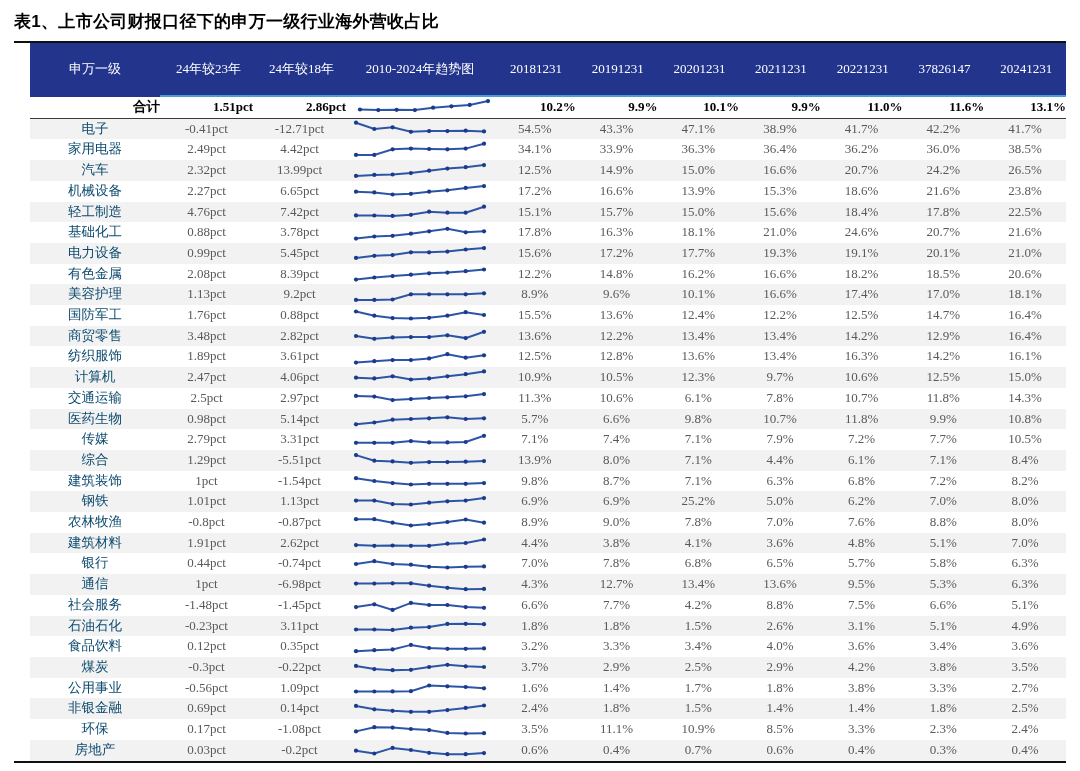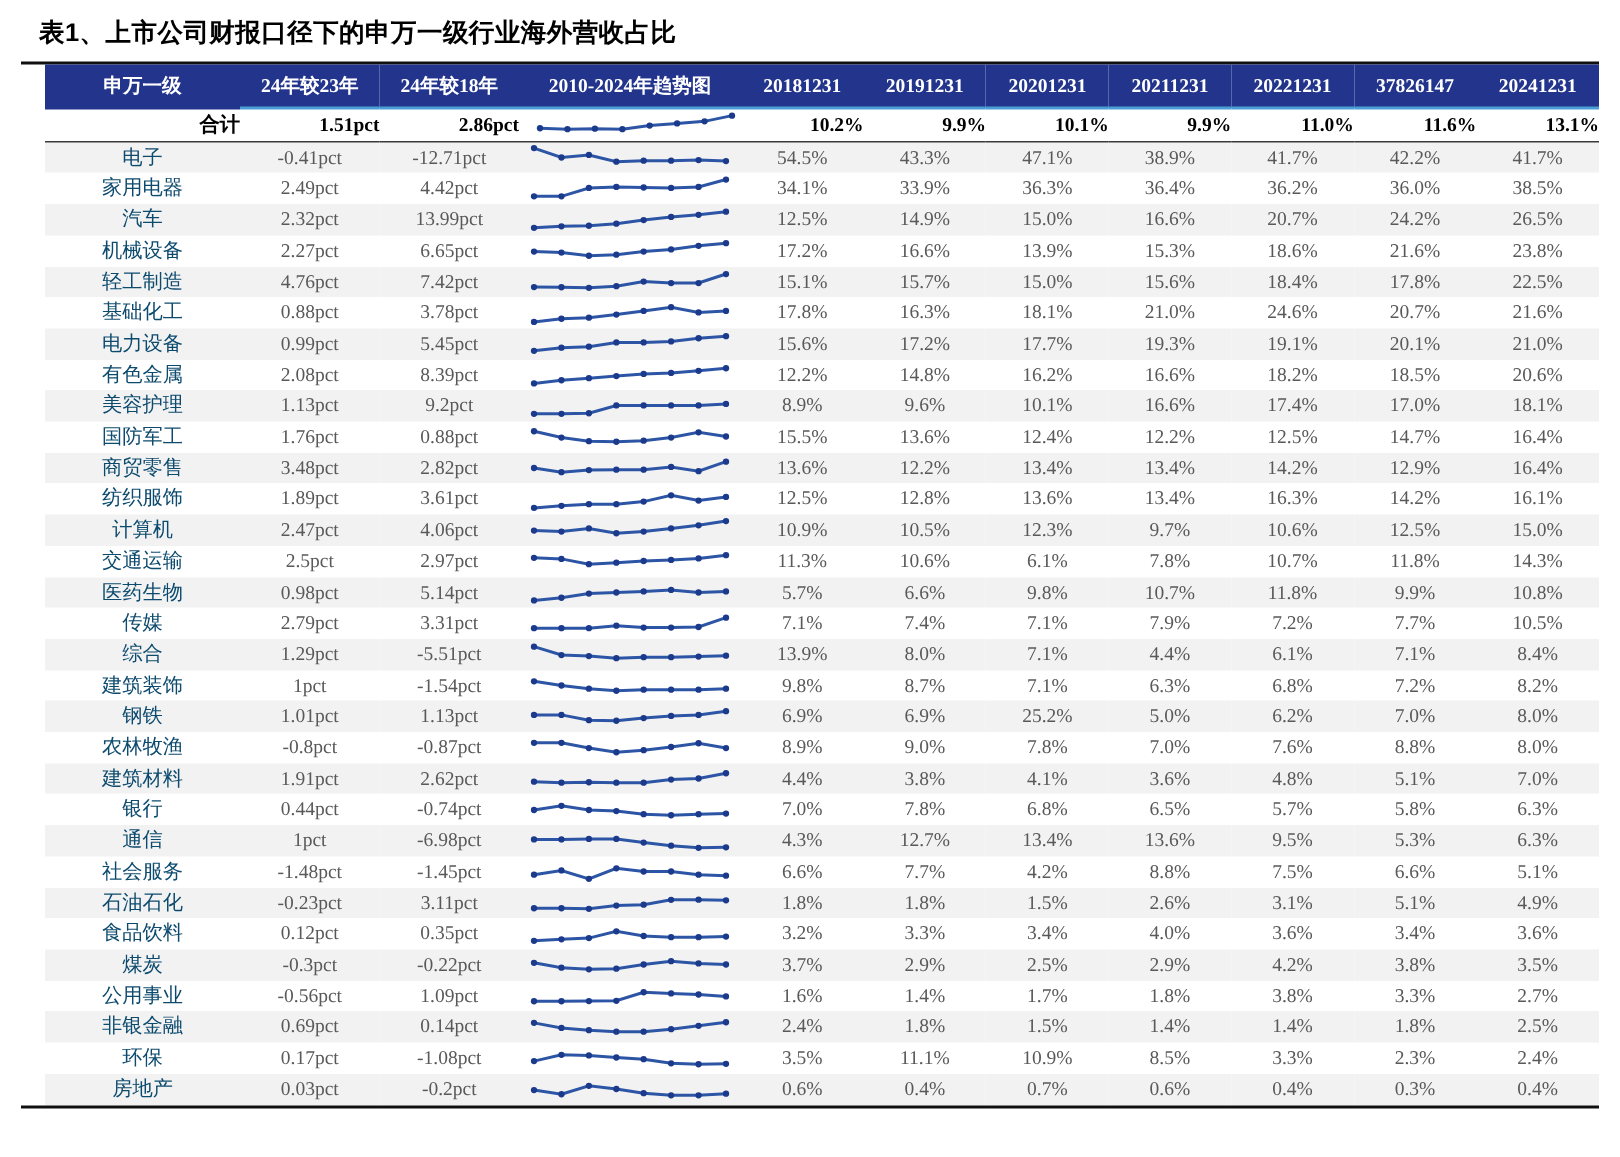--- a/index.html
+++ b/index.html
@@ -1,23 +1,23 @@
 <!DOCTYPE html>
 <html style="--header-bg: #22348c; --header-underline: #4a9ed6; --stripe: #f2f2f2; --sparkline-line: #2d55a5; --sparkline-dot: #1b3a8c;"><head>
 <meta charset="utf-8">
 <style>
   html,body{margin:0;padding:0;background:#fff;}
   body{width:1080px;height:771px;overflow:hidden;font-family:"Liberation Sans",sans-serif;}
   .page{position:relative;box-sizing:border-box;padding:8px 14px 0 14px;}
-  .title{font-family:"Liberation Sans",sans-serif;font-weight:700;font-size:17px;color:#000;margin:2px 0 8px 12px;letter-spacing:.3px;}
+  .title{font-family:"Liberation Sans",sans-serif;font-weight:700;font-size:17px;color:#000;margin:2px 0 8px 0;letter-spacing:.3px;}
   .rule{border:none;border-top:2.5px solid #101010;margin:0;}
   .table-zone{margin-left:16px;}
   table{border-collapse:collapse;table-layout:fixed;width:100%;font-family:"Liberation Serif","DejaVu Serif",serif;}
   col.c-ind{width:130px;} col.c-pct{width:93px;} col.c-trend{width:148px;}
-  thead th{background:var(--header-bg);color:#fff;font-weight:700;font-size:13px;height:20px;padding:4px;line-height:20px;white-space:nowrap;border-bottom:2px solid var(--header-underline);}
+  thead th{background:var(--header-bg);color:#fff;font-weight:400;font-size:13px;height:20px;padding:16px;line-height:20px;white-space:nowrap;border-bottom:2px solid var(--header-underline);}
   thead th.first{border-bottom:2px solid var(--header-bg);}
   tbody td{text-align:center;font-size:13px;color:#595959;height:20.7px;line-height:20.7px;padding:0;white-space:nowrap;}
   tbody tr:nth-child(even){background:var(--stripe);}
   tbody td.industry{color:#0c4a6e;font-size:13.5px;}
   tr.total td{font-weight:700;color:#000;border-bottom:1.3px solid #3a3a3a;text-align:right;}
   td.trend{line-height:0;}
   svg.spark{display:inline-block;vertical-align:middle;}
   .footer{font-family:"Liberation Sans",sans-serif;font-weight:600;font-size:15px;color:#141414;margin-top:10px;letter-spacing:.3px;}
 </style>
 </head>

